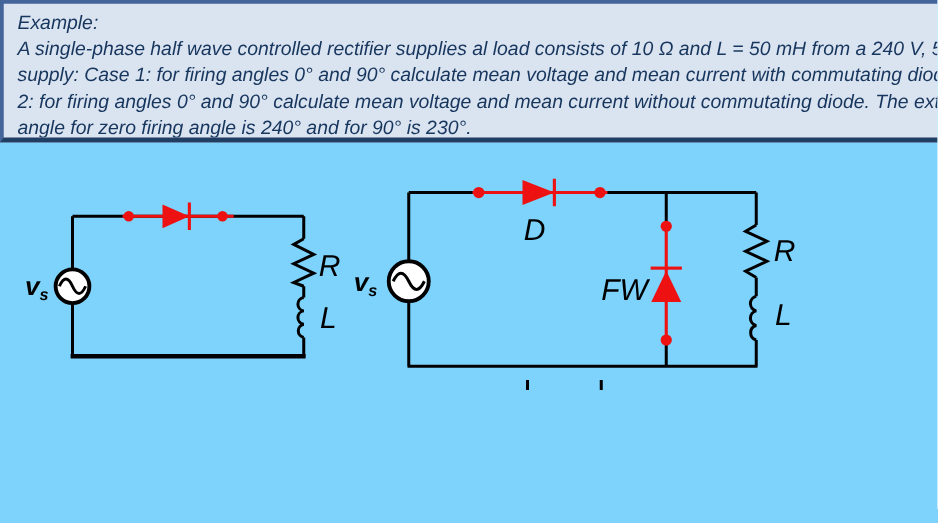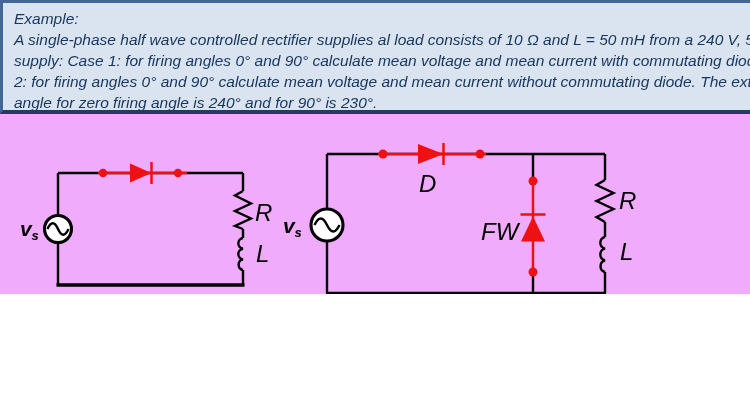--- a/index.html
+++ b/index.html
@@ -1,16 +1,16 @@
 <!DOCTYPE html>
 <html><head>
 <meta charset="utf-8">
 <style>
   html,body{margin:0;padding:0;background:#fff;overflow:hidden;}
-  .page{position:relative;width:750px;height:294px;background:#f0abfc;overflow:hidden;
+  .page{position:relative;width:750px;height:418px;background:#7dd3fc;overflow:hidden;
         font-family:"Liberation Sans",sans-serif;}
   .example-box{
     position:absolute;left:0;top:0;width:792px;height:97px;
     background:#dae3f0;
     border:3px solid #44659a;
     border-bottom:4px solid #203e63;
     padding:5px 0 5px 11px;
     overflow:hidden;
   }
   .tline{

